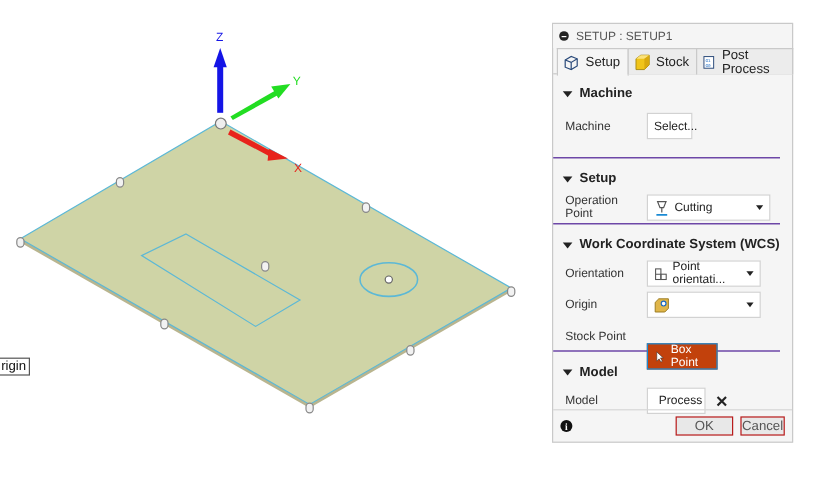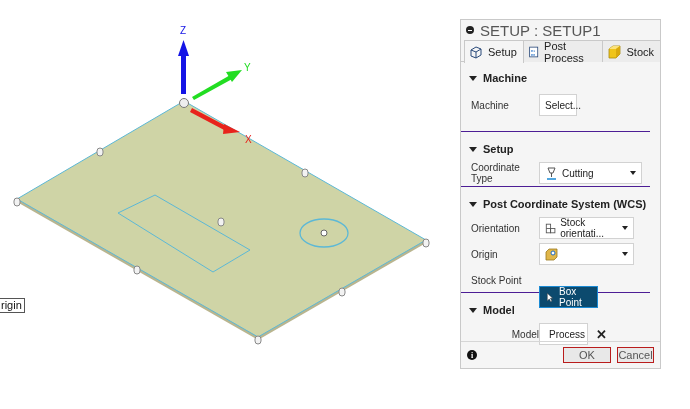--- a/index.html
+++ b/index.html
@@ -2,37 +2,37 @@
 <html><head>
   <meta charset="utf-8">
   <style>
     * { box-sizing: border-box; margin: 0; padding: 0; }
     html, body { width: 690px; height: 409px; background: #ffffff; overflow: hidden; font-family: "Liberation Sans", sans-serif; font-size: 11px; color: #333; }
     #viewport { position: absolute; left: 0; top: 0; width: 455px; height: 409px; }
     #viewport svg { position: absolute; left: 0; top: 0; }
     .origin-tag { position: absolute; left: -2px; top: 298px; border: 1px solid #555; background: #fff; padding: 0 2px; font-size: 11px; color: #111; line-height: 13px; }
 
     .panel { position: absolute; left: 460px; top: 19px; width: 201px; height: 350px; background: #f5f5f5; border: 1px solid #c9c9c9; }
-    .panel-header { height: 20px; display: flex; align-items: center; padding-left: 5px; font-size: 15px; color: #555; background: #f5f5f5; }
+    .panel-header { height: 20px; display: flex; align-items: center; padding-left: 5px; font-size: 10px; color: #555; background: #f5f5f5; }
     .panel-header .dot { width: 8px; height: 8px; border-radius: 50%; background: #222; margin-right: 6px; position: relative; }
     .panel-header .dot::after { content: ""; position: absolute; left: 2px; top: 3.5px; width: 4px; height: 1px; background: #fff; }
 
     .tabs { height: 22px; display: flex; border-bottom: 1px solid #c9c9c9; padding-left: 3px; }
     .tab { display: flex; align-items: center; padding: 0 6px 0 4px; border: 1px solid #c9c9c9; border-bottom: none; margin-right: -1px; background: #ececec; font-size: 11px; color: #222; height: 22px; }
     .tab.active { background: #f5f5f5; height: 23px; }
     .tab .ticon { width: 14px; height: 14px; margin-right: 5px; display: inline-block; }
 
     .section { border-bottom: 1px solid #4c1d95; margin: 0 10px 0 0; padding-left: 8px; }
     .section-title { display: flex; align-items: center; font-weight: bold; font-size: 11px; color: #222; height: 22px; }
     .section-title .tri { width: 0; height: 0; border-left: 4px solid transparent; border-right: 4px solid transparent; border-top: 5px solid #222; margin-right: 6px; }
     .row { display: flex; align-items: center; height: 26px; }
     .row .label { width: 70px; font-size: 10px; color: #333; padding-left: 2px; }
     .ctl { height: 22px; background: #fff; border: 1px solid #d2d2d2; display: flex; align-items: center; padding: 0 5px; font-size: 10px; color: #222; }
     .ctl .caret { width: 0; height: 0; border-left: 3px solid transparent; border-right: 3px solid transparent; border-top: 4px solid #222; margin-left: auto; }
-    .ctl.blue { background: #0c4a6e; border-color: #1a8ad4; color: #fff; margin-top: 34px; }
+    .ctl.blue { background: #c2410c; border-color: #1a8ad4; color: #fff; margin-top: 34px; }
     .ctl .cicon { width: 13px; height: 13px; margin-right: 4px; display: inline-block; }
     .x-btn { margin-left: 8px; font-size: 13px; color: #222; font-weight: bold; }
 
     .footer { position: absolute; left: 0; right: 0; bottom: 0; height: 26px; display: flex; align-items: center; padding: 0 6px; }
     .info { width: 10px; height: 10px; border-radius: 50%; background: #111; color: #fff; font-size: 8px; font-weight: bold; display: flex; align-items: center; justify-content: center; font-family: "Liberation Serif", serif; }
     .btn { height: 16px; border: 1px solid #b91c1c; background: #e8e8e8; font-size: 11px; color: #555; display: flex; align-items: center; justify-content: center; }
   </style>
 </head>
 <body>
 
@@ -85,34 +85,34 @@
     <div class="tab active">
       <svg class="ticon" viewBox="0 0 14 14">
         <polygon points="2,5 7,2 12,4 12,10 7,13 2,11" fill="none" stroke="#2a4a7a" stroke-width="1"></polygon>
         <polyline points="2,5 7,7 12,4" fill="none" stroke="#2a4a7a" stroke-width="1"></polyline>
         <line x1="7" y1="7" x2="7" y2="13" stroke="#2a4a7a" stroke-width="1"></line>
       </svg>
       <span>Setup</span>
     </div>
     <div class="tab">
       <svg class="ticon" viewBox="0 0 14 14">
+        <polygon points="2,4 6,1 13,1 13,9 9,13 2,13" fill="#f0c419" stroke="#a88a10" stroke-width="0.8"></polygon>
+        <polygon points="2,4 6,1 13,1 9,4" fill="#fbe27a"></polygon>
+        <polygon points="9,4 13,1 13,9 9,13" fill="#d9a90d"></polygon>
+      </svg>
+      <span>Stock</span>
+    </div>
+    <div class="tab">
+      <svg class="ticon" viewBox="0 0 14 14">
         <rect x="2" y="1" width="10" height="12" fill="#fff" stroke="#2a4a7a" stroke-width="1"></rect>
         <text x="3.5" y="6.5" font-size="4.5" fill="#1a6ac4" font-family="Liberation Mono, monospace">G1</text>
         <text x="3.5" y="11.5" font-size="4.5" fill="#1a6ac4" font-family="Liberation Mono, monospace">G0</text>
       </svg>
       <span>Post Process</span>
     </div>
-    <div class="tab">
-      <svg class="ticon" viewBox="0 0 14 14">
-        <polygon points="2,4 6,1 13,1 13,9 9,13 2,13" fill="#f0c419" stroke="#a88a10" stroke-width="0.8"></polygon>
-        <polygon points="2,4 6,1 13,1 9,4" fill="#fbe27a"></polygon>
-        <polygon points="9,4 13,1 13,9 9,13" fill="#d9a90d"></polygon>
-      </svg>
-      <span>Stock</span>
-    </div>
   </div>
 
   <div class="section" style="height:70px;padding-top:5px;">
     <div class="section-title">
       <span class="tri"></span>
       <span>Machine</span>
     </div>
     <div class="row" style="margin-top:3px;">
       <span class="label">Machine</span>
       <div class="ctl" style="width:38px;text-align:center;">
@@ -120,47 +120,47 @@
       </div>
     </div>
   </div>
 
   <div class="section" style="height:55px;padding-top:6px;">
     <div class="section-title">
       <span class="tri"></span>
       <span>Setup</span>
     </div>
     <div class="row">
-      <span class="label">Coordinate Type</span>
+      <span class="label">Operation Point</span>
       <div class="ctl" style="width:103px;">
         <svg class="cicon" viewBox="0 0 13 13">
           <path d="M3,1 L10,1 L8,6 L5,6 Z" fill="none" stroke="#555" stroke-width="1"></path>
           <line x1="6.5" y1="6" x2="6.5" y2="10" stroke="#555" stroke-width="1"></line>
           <line x1="2" y1="12" x2="11" y2="12" stroke="#1a8ad4" stroke-width="1.5"></line>
         </svg>
         <span>Cutting</span>
         <span class="caret"></span>
       </div>
     </div>
   </div>
 
   <div class="section" style="height:106px;padding-top:6px;">
     <div class="section-title">
       <span class="tri"></span>
-      <span>Post Coordinate System (WCS)</span>
+      <span>Work Coordinate System (WCS)</span>
     </div>
     <div class="row">
       <span class="label">Orientation</span>
       <div class="ctl" style="width:95px;">
         <svg class="cicon" viewBox="0 0 13 13">
           <rect x="1.5" y="1.5" width="5" height="10" fill="none" stroke="#555" stroke-width="1"></rect>
           <rect x="6.5" y="6.5" width="5" height="5" fill="none" stroke="#555" stroke-width="1"></rect>
           <line x1="1.5" y1="6.5" x2="6.5" y2="6.5" stroke="#555" stroke-width="1"></line>
         </svg>
-        <span>Stock orientati...</span>
+        <span>Point orientati...</span>
         <span class="caret"></span>
       </div>
     </div>
     <div class="row">
       <span class="label">Origin</span>
       <div class="ctl" style="width:95px;">
         <svg class="cicon" viewBox="0 0 13 13">
           <polygon points="1,4 4,1 12,1 12,9 9,12 1,12" fill="#e0b64a" stroke="#9a7a20" stroke-width="0.8"></polygon>
           <circle cx="8" cy="5" r="2" fill="#fff" stroke="#1a6ac4" stroke-width="1"></circle>
         </svg>
@@ -171,21 +171,21 @@
       <span class="label">Stock Point</span>
       <div class="ctl blue" style="width:59px;">
         <svg class="cicon" viewBox="0 0 13 13">
           <path d="M3,1 L3,11 L5.5,8.5 L7.5,12 L9,11 L7,7.5 L10,7.5 Z" fill="#fff" stroke="#333" stroke-width="0.6"></path>
         </svg>
         <span>Box Point</span>
       </div>
     </div>
   </div>
 
-  <div class="section" style="height:52px;padding-top:6px;border-bottom:none;text-align:right;">
+  <div class="section" style="height:52px;padding-top:6px;border-bottom:none;">
     <div class="section-title">
       <span class="tri"></span>
       <span>Model</span>
     </div>
     <div class="row">
       <span class="label">Model</span>
       <div class="ctl" style="width:49px;">
         <svg class="cicon" viewBox="0 0 13 13">
           <path d="M3,1 L3,11 L5.5,8.5 L7.5,12 L9,11 L7,7.5 L10,7.5 Z" fill="#fff" stroke="#333" stroke-width="0.7"></path>
         </svg>

